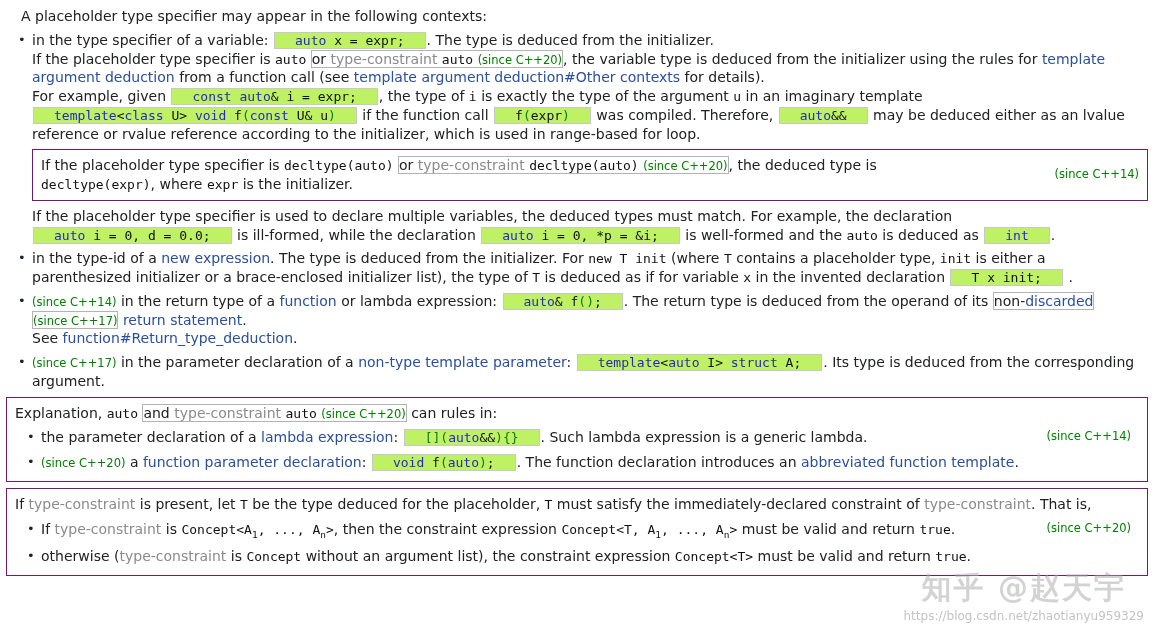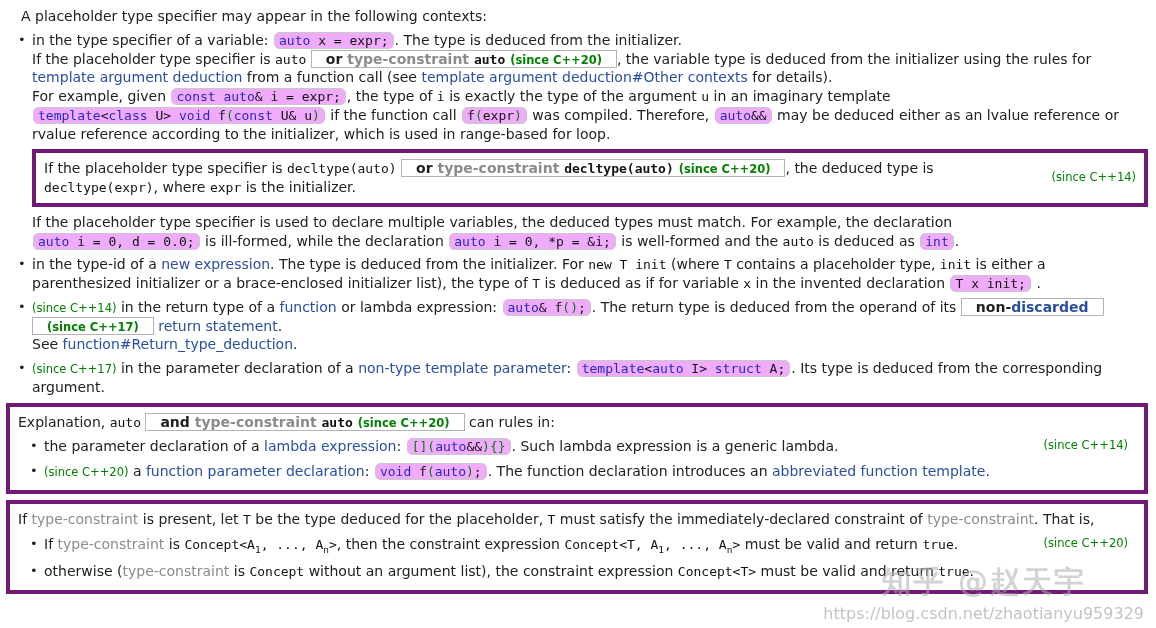--- a/index.html
+++ b/index.html
@@ -14,46 +14,46 @@
     background:#fff;
   }
   .heading{
     font-size:21px;font-weight:bold;color:#000;
     margin:2px 0 7px 16px;
   }
   .para{margin:5px 15px;}
   .para.indent{margin-left:26px;}
   .li{position:relative;padding-left:26px;margin:5px 0;}
   .bullet{position:absolute;left:12px;top:0;color:#1b2430;font-size:13px;}
-  .box{position:relative;border:4px solid #701a75;padding:3px 8px;margin:6px 0;background:#fff;}
+  .box{position:relative;border:1px solid #701a75;padding:3px 8px;margin:6px 0;background:#fff;}
   .box.indent{margin-left:26px;}
   .box-inner .para{margin:3px 0;}
   .box-inner .li{margin:6px 0;}
   .side-mark{position:absolute;right:8px;top:1px;}
   .box > .side-mark{top:50%;transform:translateY(-50%);}
   
   .r-p{color:#202122;}
   .r-a{color:#2a4f9f;cursor:pointer;}
   .r-g{color:#8b8b8b;cursor:pointer;}
   .r-m{color:#008000;font-size:11.5px;white-space:nowrap;}
   .r-c{
     font-family:"DejaVu Sans Mono", monospace;font-size:13px;
-    background:#f0abfc;border:1px solid #c8c8c8;border-radius:6px;
-    padding:0 4px;margin:0 1px;white-space:nowrap;color:#111;
+    background:#bef264;border:1px solid #c8c8c8;border-radius:0;
+    padding:0 20px;margin:0 1px;white-space:nowrap;color:#111;
   }
   .r-k{color:#2828be;}
   .r-n{color:#111;}
   .r-b{color:#107a10;}
   .r-mono{font-family:"DejaVu Sans Mono", monospace;font-size:13px;color:#111;}
   .r-subm{font-family:"DejaVu Sans Mono", monospace;font-size:9.5px;vertical-align:sub;color:#111;}
-  .r-rev{border:1px solid #b3b3b3;padding:0 14px;font-weight:bold;}
+  .r-rev{border:1px solid #b3b3b3;padding:0 0;}
   
   .watermark{position:absolute;right:12px;bottom:4px;text-align:center;pointer-events:none;}
   .wm1{font-size:30px;font-weight:bold;color:rgba(175,175,175,0.55);letter-spacing:2px;}
-  .wm2{font-size:16px;color:rgba(185,185,185,0.85);}
+  .wm2{font-size:12px;color:rgba(185,185,185,0.85);}
 </style>
 </head>
 <body>
 
 <div class="page">
   <div id="content">
       <div class="para"><span class="r-p">A placeholder type specifier may appear in the following contexts:</span></div>
       <div class="li"><span class="bullet">•</span><span class="li-body"><span class="r-p">in the type specifier of a variable: </span><span class="r-c"><span class="r-k">auto</span><span class="r-n"> x = expr;</span></span><span class="r-p">. The type is deduced from the initializer.</span><br><span class="r-p">If the placeholder type specifier is </span><span class="r-mono">auto</span><span class="r-p"> </span><span class="r-rev"><span class="r-p">or </span><span class="r-g">type-constraint</span><span class="r-p"> </span><span class="r-mono">auto</span><span class="r-p"> </span><span class="r-m">(since C++20)</span></span><span class="r-p">, the variable type is deduced from the initializer using the rules for </span><span class="r-a">template argument deduction</span><span class="r-p"> from a function call (see </span><span class="r-a">template argument deduction#Other contexts</span><span class="r-p"> for details).</span><br><span class="r-p">For example, given </span><span class="r-c"><span class="r-k">const</span><span class="r-n"> </span><span class="r-k">auto</span><span class="r-n">&amp; i = expr;</span></span><span class="r-p">, the type of </span><span class="r-mono">i</span><span class="r-p"> is exactly the type of the argument </span><span class="r-mono">u</span><span class="r-p"> in an imaginary template</span><br><span class="r-c"><span class="r-k">template</span><span class="r-n">&lt;</span><span class="r-k">class</span><span class="r-n"> U&gt; </span><span class="r-k">void</span><span class="r-n"> f</span><span class="r-b">(</span><span class="r-k">const</span><span class="r-n"> U&amp; u</span><span class="r-b">)</span></span><span class="r-p"> if the function call </span><span class="r-c"><span class="r-n">f</span><span class="r-b">(</span><span class="r-n">expr</span><span class="r-b">)</span></span><span class="r-p"> was compiled. Therefore, </span><span class="r-c"><span class="r-k">auto</span><span class="r-n">&amp;&amp;</span></span><span class="r-p"> may be deduced either as an lvalue reference or rvalue reference according to the initializer, which is used in range-based for loop.</span></span></div>
       <div class="box indent">
         <div class="box-inner">

